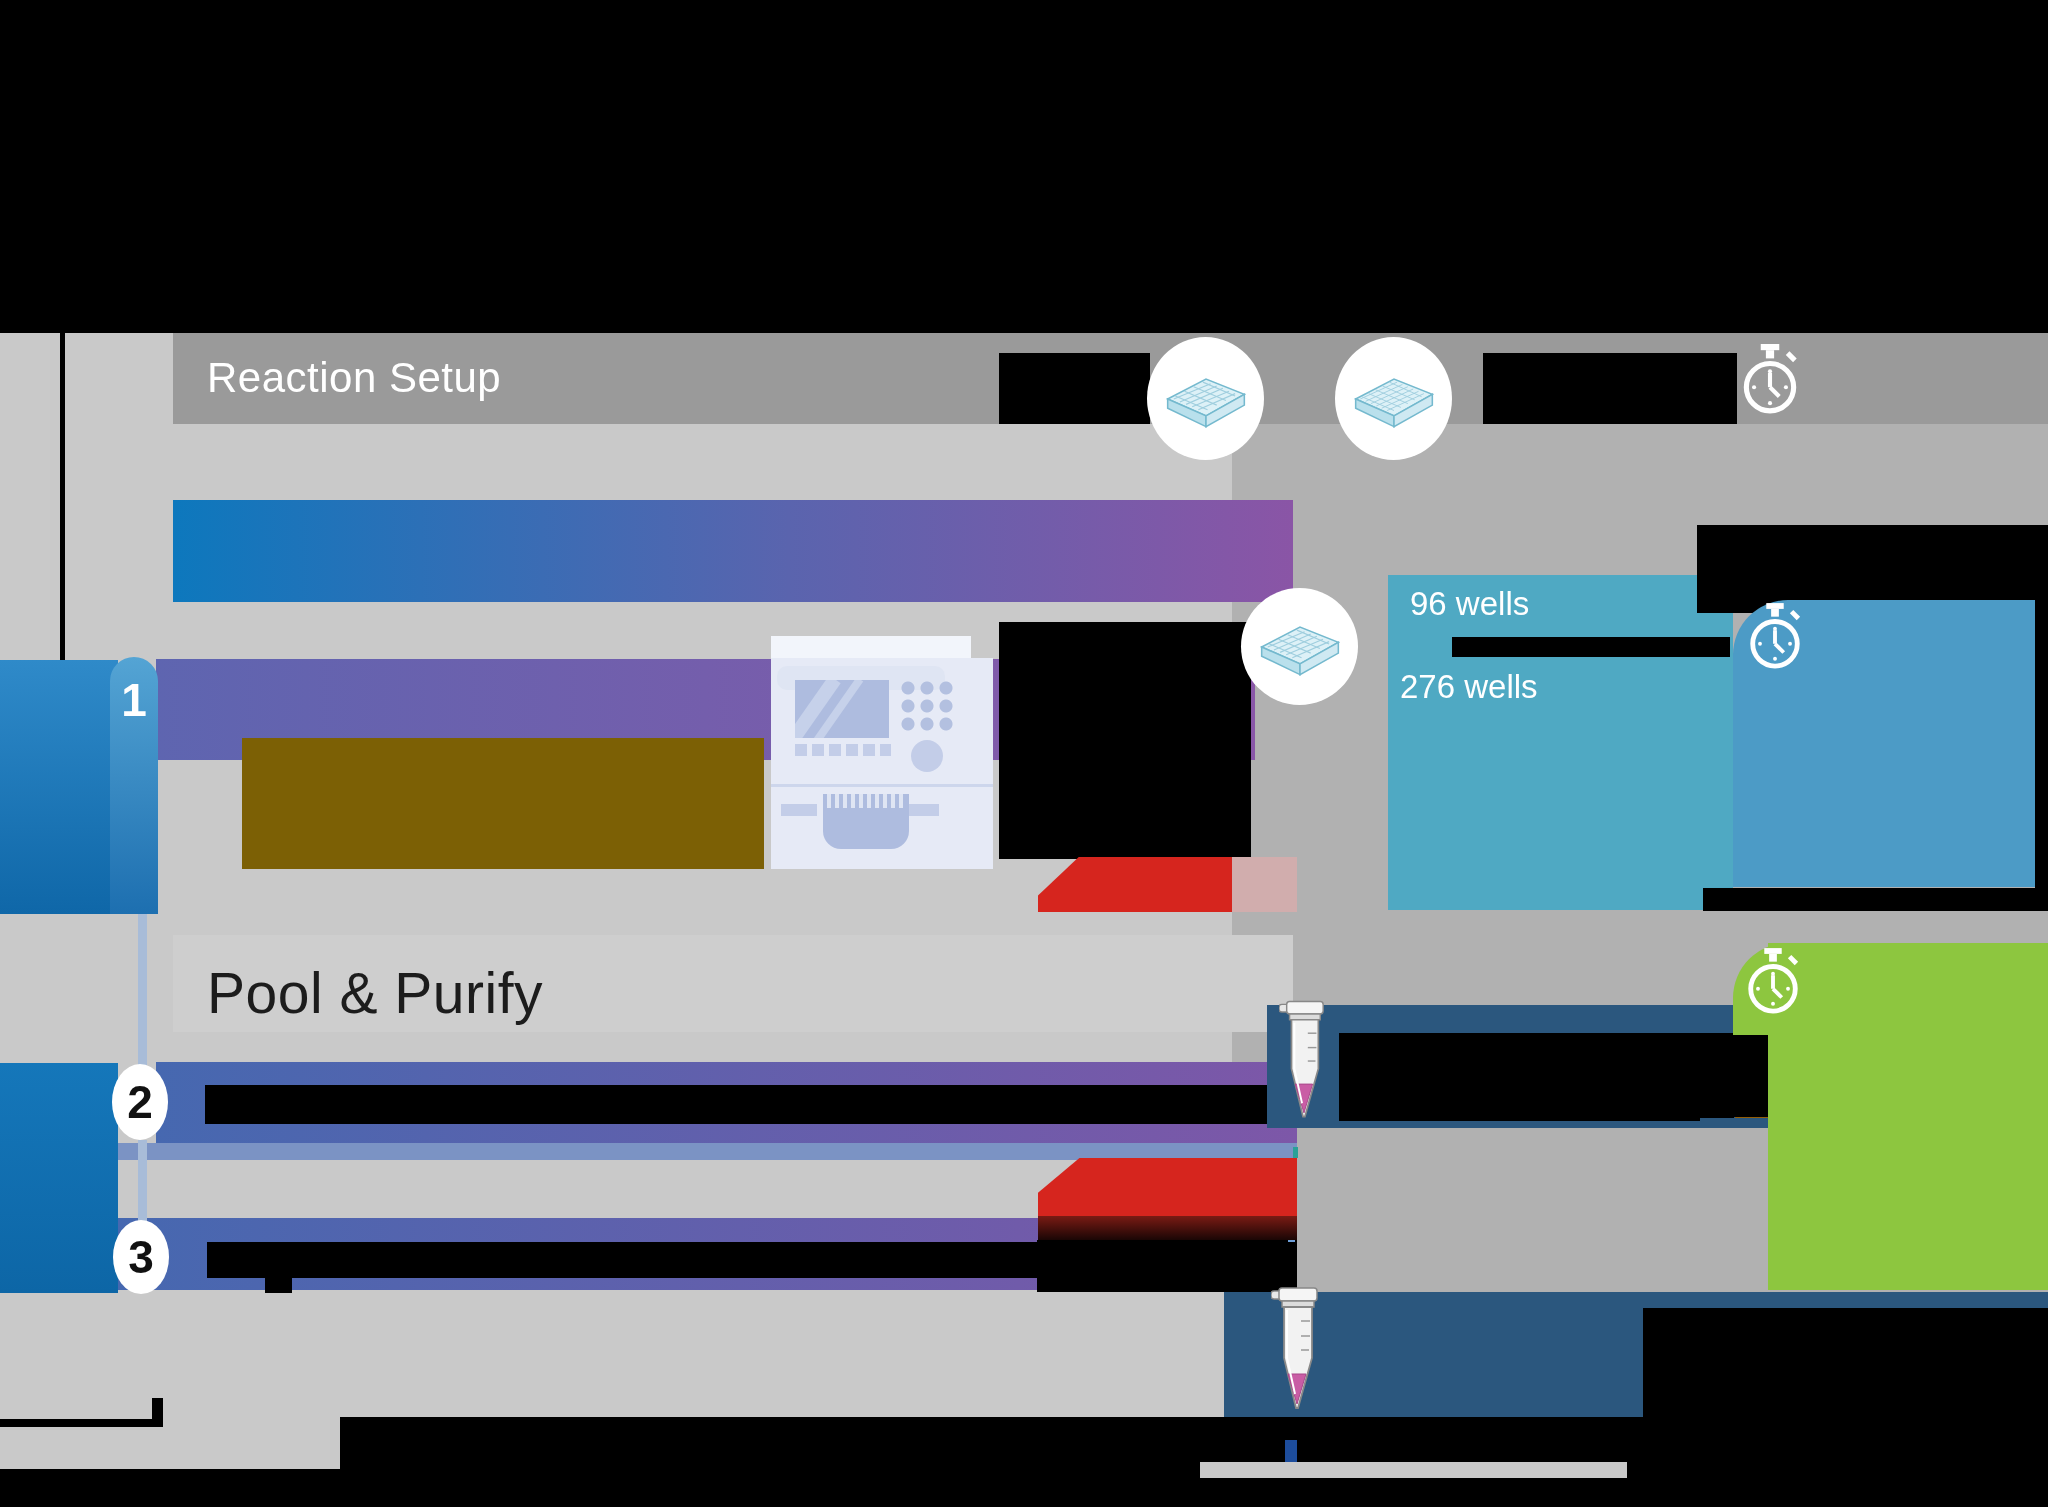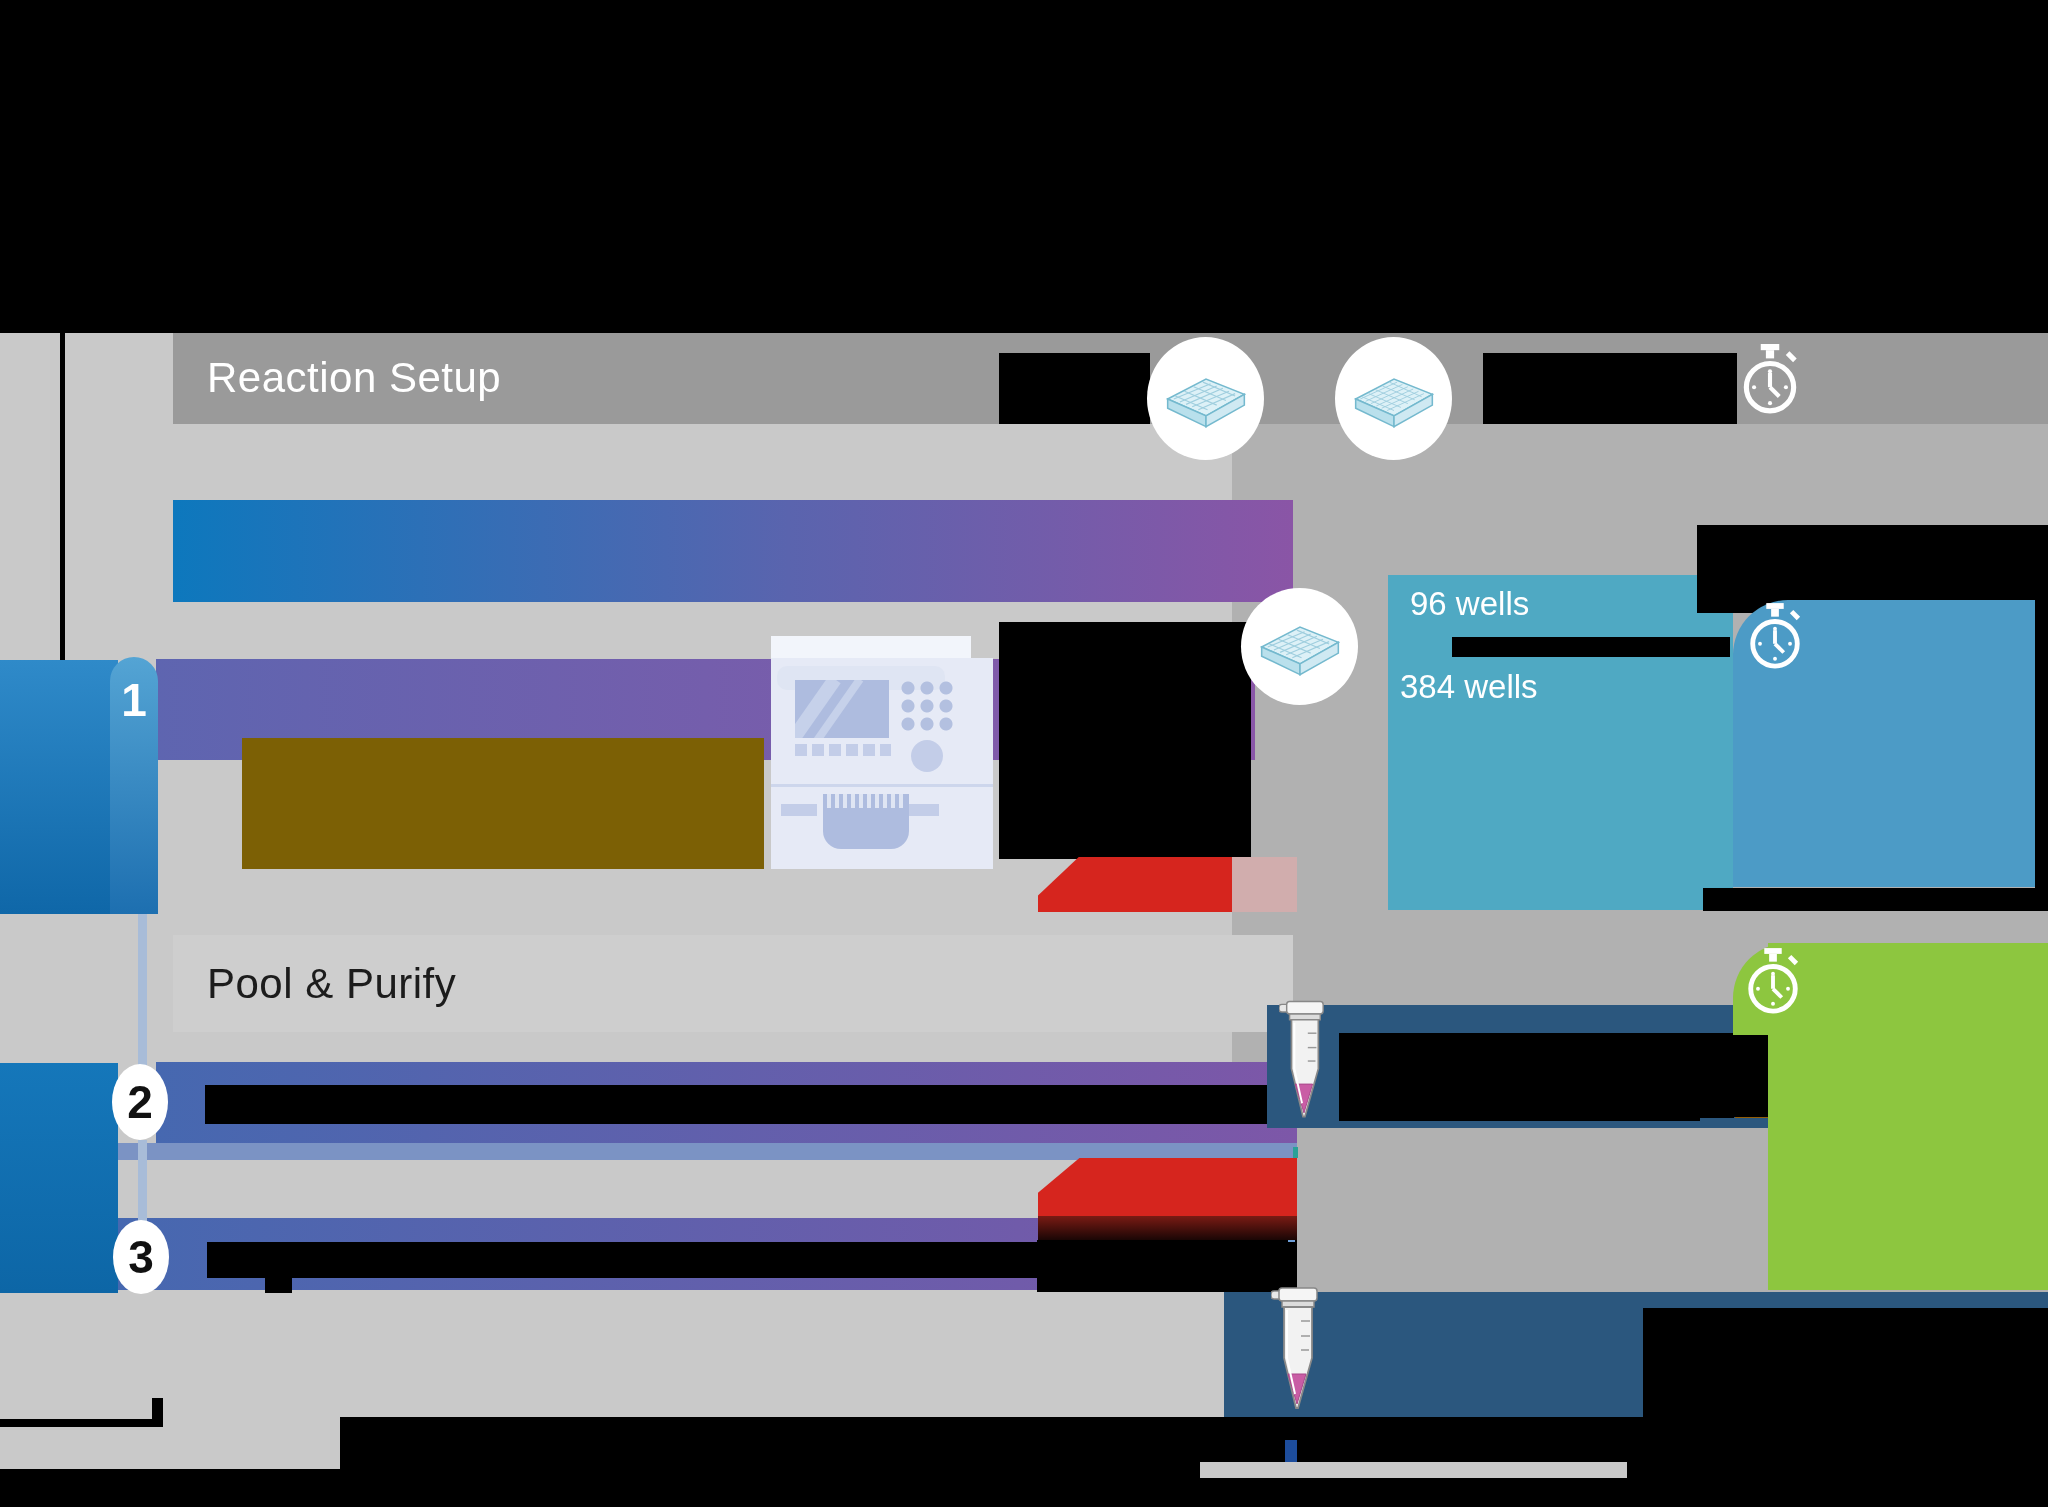--- a/index.html
+++ b/index.html
@@ -1,20 +1,20 @@
 <!DOCTYPE html>
 <html><head>
 <meta charset="utf-8">
 <style>
   html,body{margin:0;padding:0;background:#000;}
   #stage{position:relative;width:2048px;height:1507px;background:#000;overflow:hidden;
          font-family:"Liberation Sans",sans-serif;}
   .abs{position:absolute;}
   .bar-label{font-size:42px;color:#ffffff;letter-spacing:0.5px;white-space:nowrap;}
-  .dark-label{font-size:42px;color:#1c1c1c;letter-spacing:0.5px;white-space:nowrap;}
+  .dark-label{font-size:57px;color:#1c1c1c;letter-spacing:0.5px;white-space:nowrap;}
   .wells-label{font-size:33px;color:#ffffff;white-space:nowrap;}
   .step-num{font-weight:bold;font-size:46px;color:#ffffff;text-align:center;}
   .circle-num{font-weight:bold;font-size:46px;color:#111;text-align:center;}
   .wcircle{background:#fff;border-radius:50%;display:flex;align-items:center;justify-content:center;}
   svg{display:block;}
 </style>
 </head>
 <body>
 
 <div id="stage">
@@ -140,21 +140,21 @@
         <line x1="32" y1="30" x2="74" y2="48"></line>
           <line x1="44" y1="24" x2="86" y2="42"></line>
         <line x1="56" y1="18" x2="98" y2="36"></line>
       </g>
     </svg>
   </div>
 
   <div class="abs" style="left:1388px;top:575px;width:345px;height:335px;background:#4fa9c3;"></div>
   <div class="abs wells-label" style="left:1410px;top:585px;">96 wells</div>
   <div class="abs" style="left:1452px;top:637px;width:278px;height:20px;background:#000;"></div>
-  <div class="abs wells-label" style="left:1400px;top:668px;">384 wells</div>
+  <div class="abs wells-label" style="left:1400px;top:668px;">276 wells</div>
 
   <div class="abs" style="left:1697px;top:525px;width:351px;height:88px;background:#000;"></div>
   <div class="abs" style="left:1733px;top:600px;width:302px;height:287px;background:#4c9bc6;border-radius:55px 0 0 0;"></div>
   <svg class="abs" style="left:1744px;top:602px;" width="62" height="70" viewBox="0 0 64 70">
     <rect x="23" y="0" width="18" height="6" fill="#fff"></rect>
     <rect x="28" y="6" width="8" height="8" fill="#fff"></rect>
     <rect x="48" y="10" width="10" height="5" fill="#fff" transform="rotate(45 53 12)"></rect>
     <circle cx="32" cy="42" r="23" fill="none" stroke="#fff" stroke-width="5"></circle>
     <line x1="32" y1="42" x2="32" y2="28" stroke="#fff" stroke-width="4"></line>
     <line x1="32" y1="42" x2="41" y2="51" stroke="#fff" stroke-width="4"></line>

